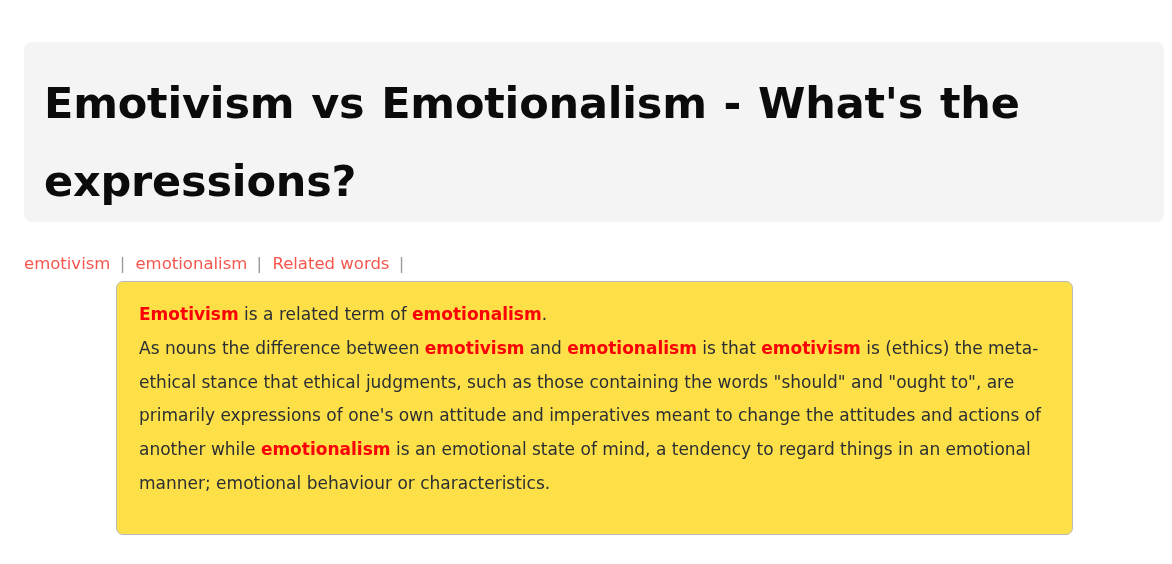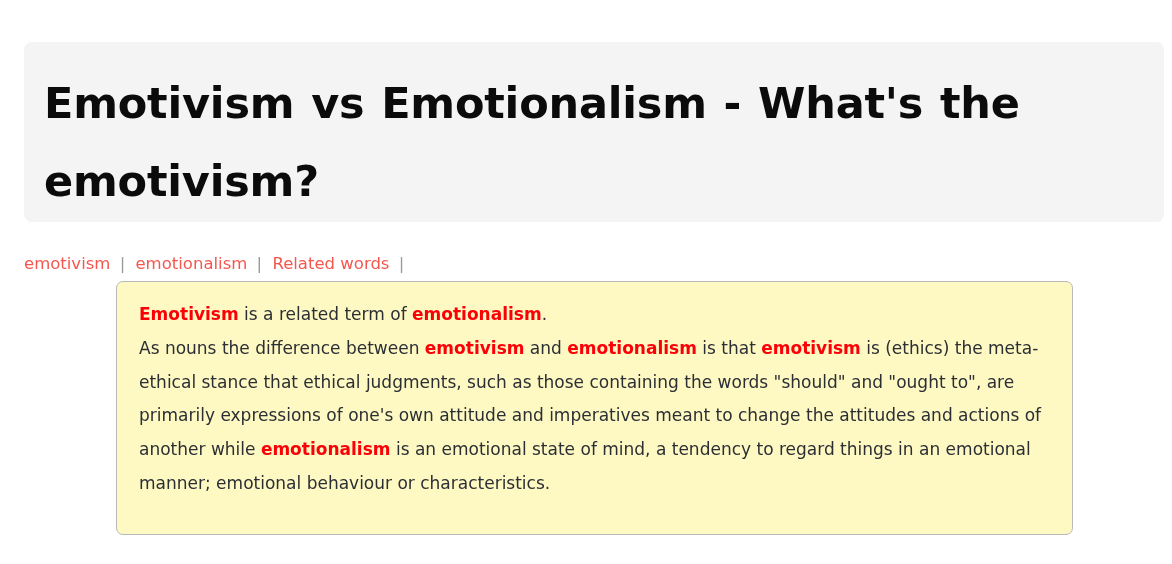--- a/index.html
+++ b/index.html
@@ -56,21 +56,21 @@
     padding: 0 5px 0 4px;
   }
 
   
   .definition-panel {
     position: absolute;
     left: 116px;
     top: 281px;
     width: 957px;
     height: 254px;
-    background: #fef9c3;
+    background: #fde047;
     border: 1px solid #b9b9b9;
     border-radius: 7px;
     box-sizing: border-box;
     padding: 16px 22px 16px 22px;
   }
   .definition-text {
     margin: 0;
     font-size: 17px;
     line-height: 33.8px;
     color: #2b2f34;
@@ -80,21 +80,21 @@
     font-weight: bold;
   }
   .lead-line {
     display: block;
   }
 </style>
 </head>
 <body>
 
 <div class="header-banner">
-  <h1 class="page-title">Emotivism vs Emotionalism - What's the emotivism?</h1>
+  <h1 class="page-title">Emotivism vs Emotionalism - What's the expressions?</h1>
 </div>
 
 <div class="nav-row">
   <a class="nav-link" href="#">emotivism</a>
   <span class="nav-sep">|</span>
   <a class="nav-link" href="#">emotionalism</a>
   <span class="nav-sep">|</span>
   <a class="nav-link" href="#">Related words</a>
   <span class="nav-sep">|</span>
 </div>

